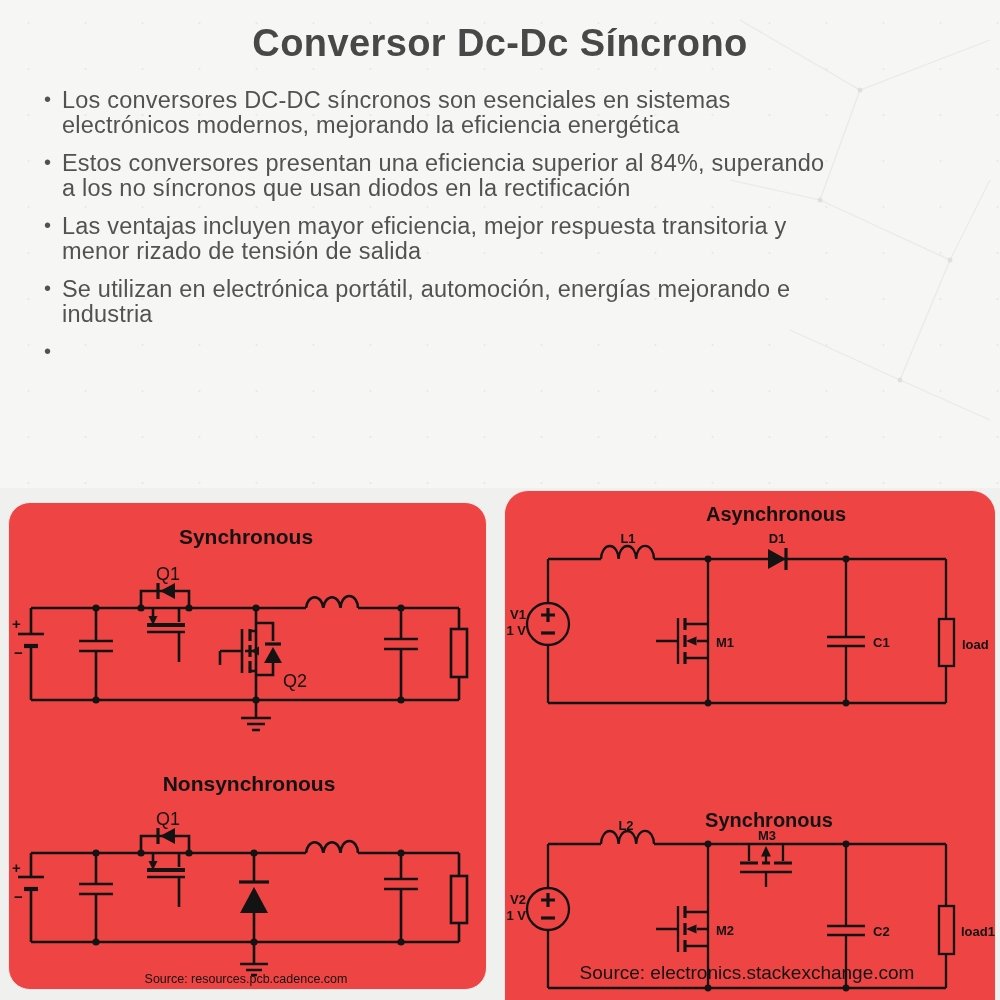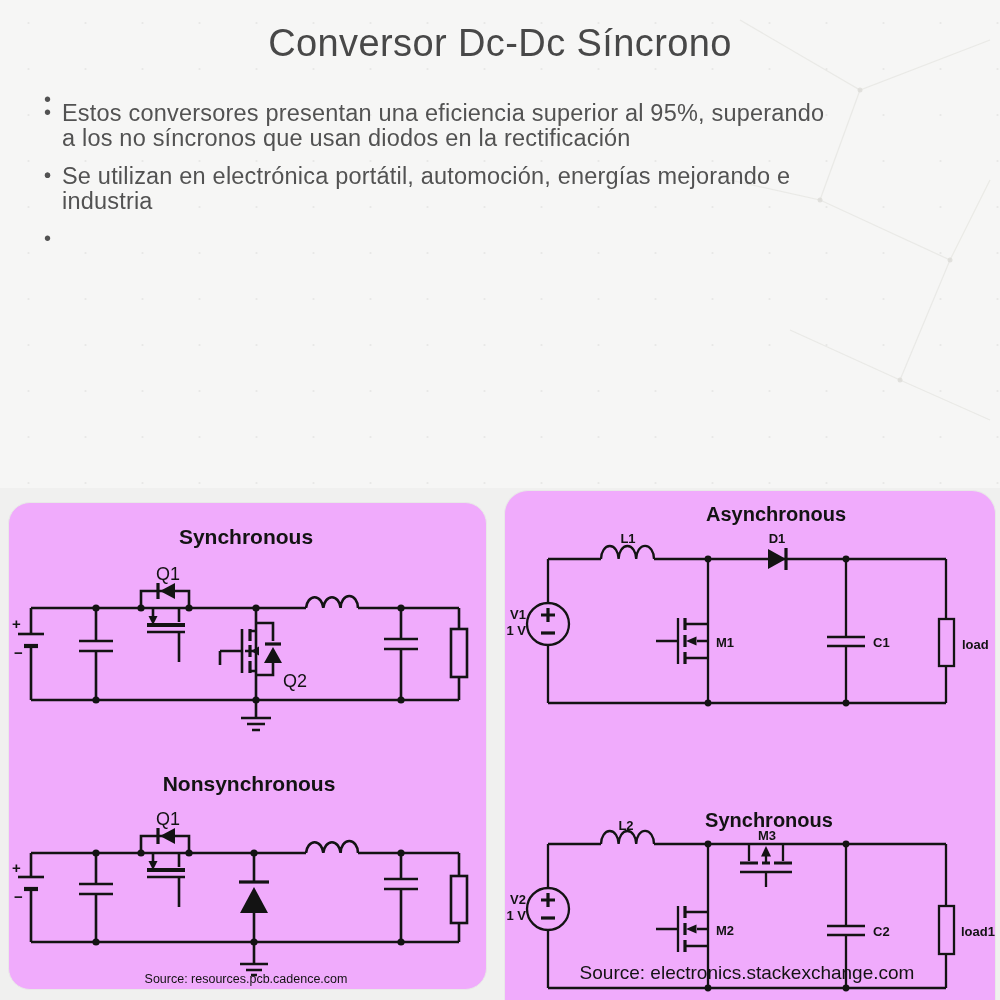--- a/index.html
+++ b/index.html
@@ -4,27 +4,27 @@
 <style>
   html,body{margin:0;padding:0;}
   body{width:1000px;height:1000px;position:relative;overflow:hidden;
        background:#f6f6f5;font-family:"Liberation Sans",sans-serif;}
   .texture{position:absolute;left:0;top:0;width:1000px;height:500px;
        background-image:radial-gradient(#cfcfcc 1px, transparent 1.3px);
        background-size:57px 46px;opacity:.35;pointer-events:none;}
   .plexus{position:absolute;right:0;top:0;pointer-events:none;}
   .lower-strip{position:absolute;left:0;top:488px;width:1000px;height:512px;background:#f0f0ef;}
   .slide-title{position:absolute;top:22px;left:0;width:1000px;text-align:center;
-       font-size:38px;font-weight:normal;color:#484848;letter-spacing:.4px;}
+       font-size:38px;font-weight:bold;color:#484848;letter-spacing:.4px;}
   .bullets{position:absolute;top:88px;left:38px;width:930px;list-style:none;margin:0;padding:0;}
   .bullets li{position:relative;padding-left:24px;margin-bottom:13px;
        font-size:23.5px;line-height:25px;color:#525252;letter-spacing:.2px;}
   .bullet-text{white-space:pre-line;}
   .bullet-marker{position:absolute;left:6px;top:-1px;font-size:20px;color:#525252;}
-  .card{position:absolute;background:#f0abfc;border:1px solid #e9e9e8;box-sizing:border-box;}
+  .card{position:absolute;background:#ef4444;border:1px solid #e9e9e8;box-sizing:border-box;}
   .card-left{left:8px;top:502px;width:479px;height:488px;border-radius:22px;}
   .card-right{left:504px;top:490px;width:492px;height:510px;border-radius:24px 24px 0 0;border-bottom:none;}
   .ckt{position:absolute;left:0;top:0;}
   .ckt .ln{stroke:#131313;fill:none;stroke-width:2.6;}
   .ckt-r .ln{stroke-width:2.3;}
   .ckt .med{stroke-width:3.2;}
   .ckt .thick{stroke-width:4.2;}
   .ckt .fil{fill:#131313;stroke:none;}
   .ckt .dot{fill:#131313;stroke:none;}
   .ckt text{fill:#131313;stroke:none;font-family:"Liberation Sans",sans-serif;}
@@ -49,24 +49,26 @@
       <circle cx="120" cy="200" r="2.5"></circle>
       <circle cx="250" cy="260" r="2.5"></circle>
       <circle cx="200" cy="380" r="2.5"></circle>
   </g>
 </svg>
 <div class="lower-strip"></div>
 
 <div class="slide-title">Conversor Dc-Dc Síncrono</div>
 
 <ul class="bullets">
-  <li><span class="bullet-marker">•</span></li>
-  <li><span class="bullet-marker">•</span><span class="bullet-text">Estos conversores presentan una eficiencia superior al 95%, superando
+  <li><span class="bullet-marker">•</span><span class="bullet-text">Los conversores DC-DC síncronos son esenciales en sistemas
+electrónicos modernos, mejorando la eficiencia energética</span></li>
+  <li><span class="bullet-marker">•</span><span class="bullet-text">Estos conversores presentan una eficiencia superior al 84%, superando
 a los no síncronos que usan diodos en la rectificación</span></li>
-  <li><span class="bullet-marker">•</span></li>
+  <li><span class="bullet-marker">•</span><span class="bullet-text">Las ventajas incluyen mayor eficiencia, mejor respuesta transitoria y
+menor rizado de tensión de salida</span></li>
   <li><span class="bullet-marker">•</span><span class="bullet-text">Se utilizan en electrónica portátil, automoción, energías mejorando e
 industria</span></li>
   <li><span class="bullet-marker">•</span></li>
 </ul>
 
 <div class="card card-left">
 <svg class="ckt" width="477" height="486" viewBox="0 0 477 486">
   <defs>
     <g id="q1sym">
       <path class="ln" d="M0,0 V-17 H48 V0"></path>

